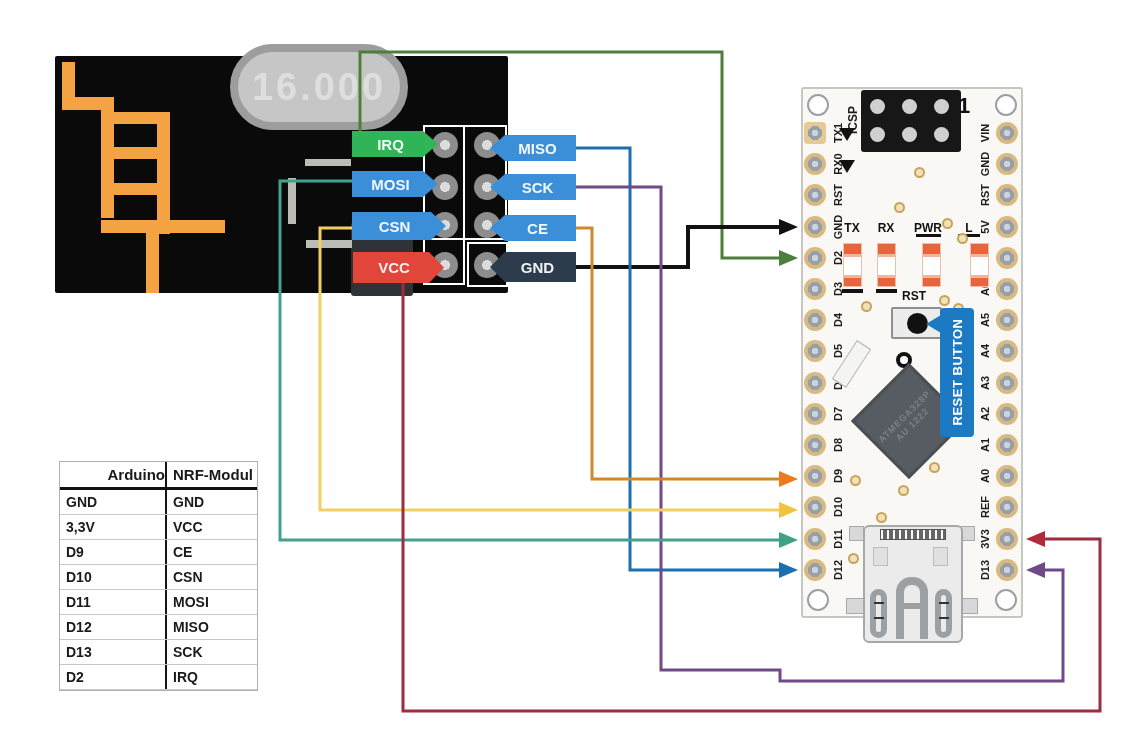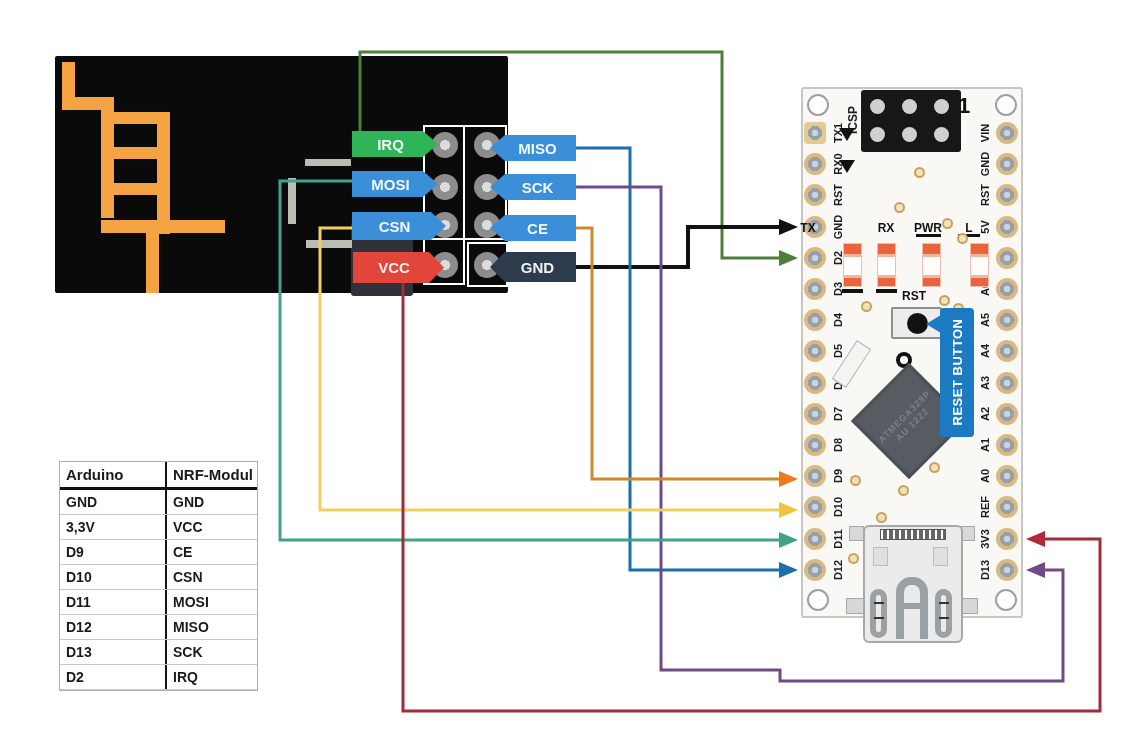--- a/index.html
+++ b/index.html
@@ -55,21 +55,21 @@
   #usb-ubar{position:absolute;left:39px;top:76px;width:16px;height:6px;background:#9aa0a4;}
   .usb-cap{position:absolute;width:17px;height:49px;border:6px solid #9aa0a4;border-radius:9px;box-sizing:border-box;top:62px;}
   .usb-tick{position:absolute;width:10px;height:2px;background:#333;}
   .usb-tab{position:absolute;width:15px;height:15px;background:#d8d8d8;border:1px solid #a8a8a8;box-sizing:border-box;}
   
   #pin-table{position:absolute;left:59px;top:461px;width:199px;background:#fff;border:1px solid #b0b0b0;box-sizing:border-box;color:#1a1a1a;}
   #pt-title{height:25px;line-height:25px;text-align:center;font-weight:bold;font-size:15px;border-bottom:1px solid #8a8a8a;}
   .pt-row{display:flex;height:24px;line-height:24px;font-size:14px;font-weight:bold;border-bottom:1px solid #c9c9c9;}
   .pt-row .c1{width:99px;padding-left:6px;border-right:2px solid #141414;}
   .pt-row .c2{padding-left:6px;}
-  .pt-row.head{height:25px;line-height:25px;font-size:15px;border-bottom:3px solid #111;}
+  .pt-row.head{height:25px;line-height:25px;font-size:15px;border-bottom:3px solid #111;text-align:right;}
   #wires-svg{position:absolute;left:0;top:0;z-index:5;pointer-events:none;}
   .tagz{z-index:6;}
 </style>
 </head>
 <body>
 
 <div id="stage">
 
   <div id="nrf-board">
     <div id="nrf-ant">
@@ -93,20 +93,23 @@
     <div id="nrf-pins">
         <div class="nrf-pin" style="left: 377px; top: 76px;"></div>
         <div class="nrf-pin" style="left: 419px; top: 76px;"></div>
         <div class="nrf-pin" style="left: 377px; top: 118px;"></div>
         <div class="nrf-pin" style="left: 419px; top: 118px;"></div>
         <div class="nrf-pin" style="left: 377px; top: 156px;"></div>
         <div class="nrf-pin" style="left: 419px; top: 156px;"></div>
         <div class="nrf-pin" style="left: 377px; top: 196px;"></div>
         <div class="nrf-pin" style="left: 419px; top: 196px;"></div>
       </div>
+  </div>
+  <div id="crystal">
+    <span>16.000</span>
   </div>
 
   <div id="nano-board"></div>
   <div class="hole" style="left:807px;top:94px;"></div>
   <div class="hole" style="left:995px;top:94px;"></div>
   <div class="hole" style="left:807px;top:589px;"></div>
   <div class="hole" style="left:995px;top:589px;"></div>
 
   <div id="icsp-block">
       <div class="icsp-pin" style="left: 9px; top: 9px;"></div>
@@ -177,21 +180,21 @@
       <div class="pad" style="left: 804px; top: 527.6px;"></div>
       <div class="pad" style="left: 996px; top: 527.6px;"></div>
       <div class="vlab" style="left: 838px; top: 538.6px;">D11</div>
       <div class="vlab" style="left: 985px; top: 538.6px;">3V3</div>
       <div class="pad" style="left: 804px; top: 558.8px;"></div>
       <div class="pad" style="left: 996px; top: 558.8px;"></div>
       <div class="vlab" style="left: 838px; top: 569.8px;">D12</div>
       <div class="vlab" style="left: 985px; top: 569.8px;">D13</div>
     </div>
   <div id="nano-leds">
-      <div class="hlab" style="left: 808px; top: 228px;">TX</div>
+      <div class="hlab" style="left: 852px; top: 228px;">TX</div>
       <div class="led" style="left: 843px; top: 243px;"></div>
       <div class="hlab" style="left: 886px; top: 228px;">RX</div>
       <div class="led" style="left: 877px; top: 243px;"></div>
       <div class="hlab" style="left: 928px; top: 228px;">PWR</div>
       <div class="led" style="left: 922px; top: 243px;"></div>
       <div class="hlab" style="left: 969px; top: 228px;">L</div>
       <div class="led" style="left: 970px; top: 243px;"></div>
       <div class="blkbar" style="left: 916px; top: 234px; width: 25px; height: 3px;"></div>
       <div class="blkbar" style="left: 958px; top: 234px; width: 22px; height: 3px;"></div>
       <div class="blkbar" style="left: 842px; top: 289px; width: 21px; height: 4px;"></div>

